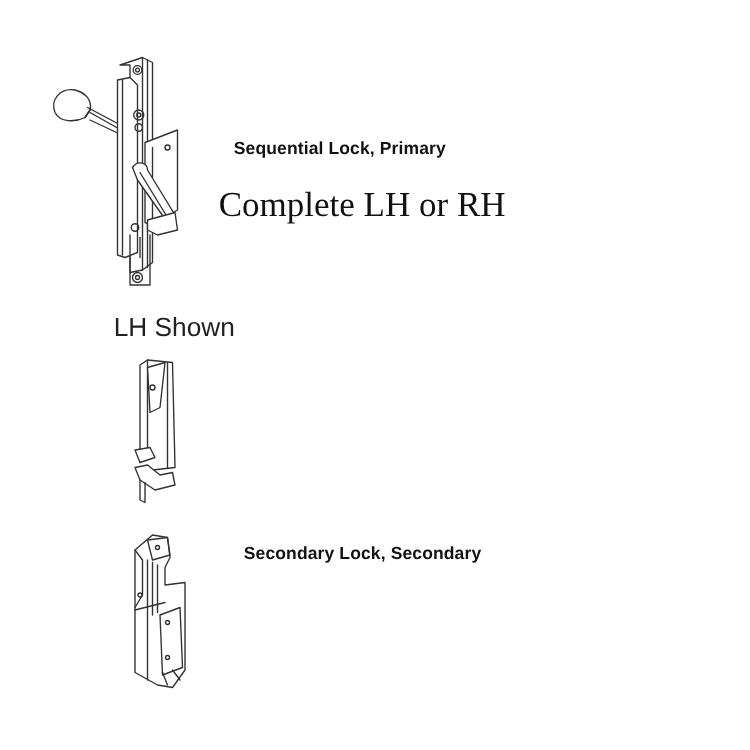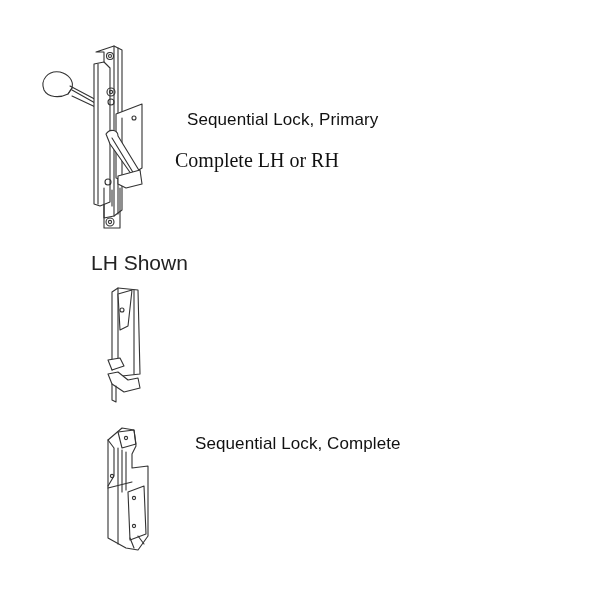--- a/index.html
+++ b/index.html
@@ -11,30 +11,30 @@
       position: relative;
       width: 600px;
       height: 600px;
       background: #ffffff;
       overflow: hidden;
       color: #111111;
     }
     .caption-bold {
       position: absolute;
       font-family: "Liberation Sans", sans-serif;
-      font-weight: normal;
-      font-size: 17px;
+      font-weight: bold;
+      font-size: 14px;
       letter-spacing: 0.1px;
       color: #111111;
       white-space: nowrap;
     }
     .caption-serif {
       position: absolute;
       font-family: "Liberation Serif", serif;
-      font-size: 20px;
+      font-size: 28px;
       color: #111111;
       white-space: nowrap;
     }
     .caption-small {
       position: absolute;
       font-family: "Liberation Sans", sans-serif;
       font-size: 21px;
       color: #222222;
       white-space: nowrap;
     }
@@ -137,15 +137,15 @@
 
       <path d="M24 66 L40 60 L42 108 L26 114 Z"></path>
       <circle cx="30" cy="72" r="1.6"></circle>
       <circle cx="30" cy="100" r="1.6"></circle>
 
       <path d="M26 112 L30 122"></path>
       <path d="M34 110 L40 118"></path>
     </svg>
   </div>
 
-  <div class="caption-bold" style="left:195px; top:434px;">Sequential Lock, Complete</div>
+  <div class="caption-bold" style="left:195px; top:434px;">Secondary Lock, Secondary</div>
 
 </div>
 
 </body></html>

